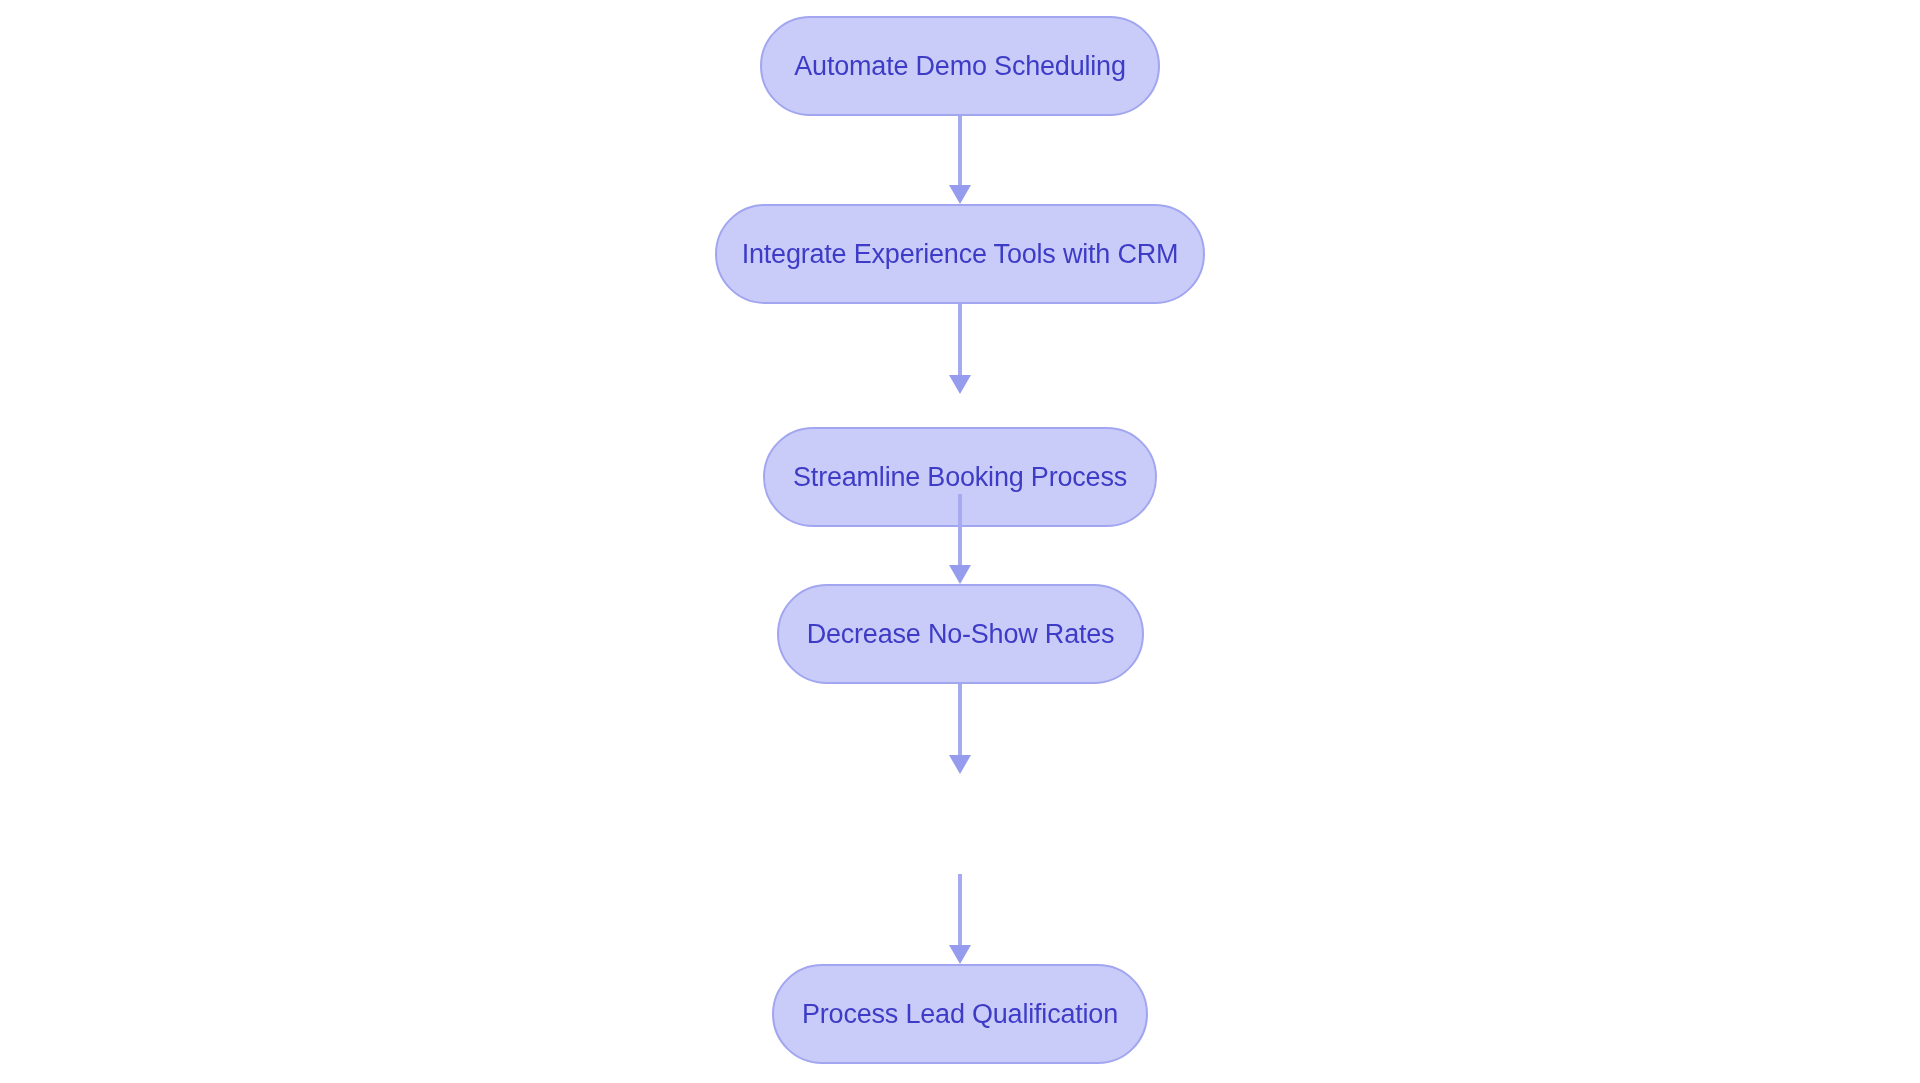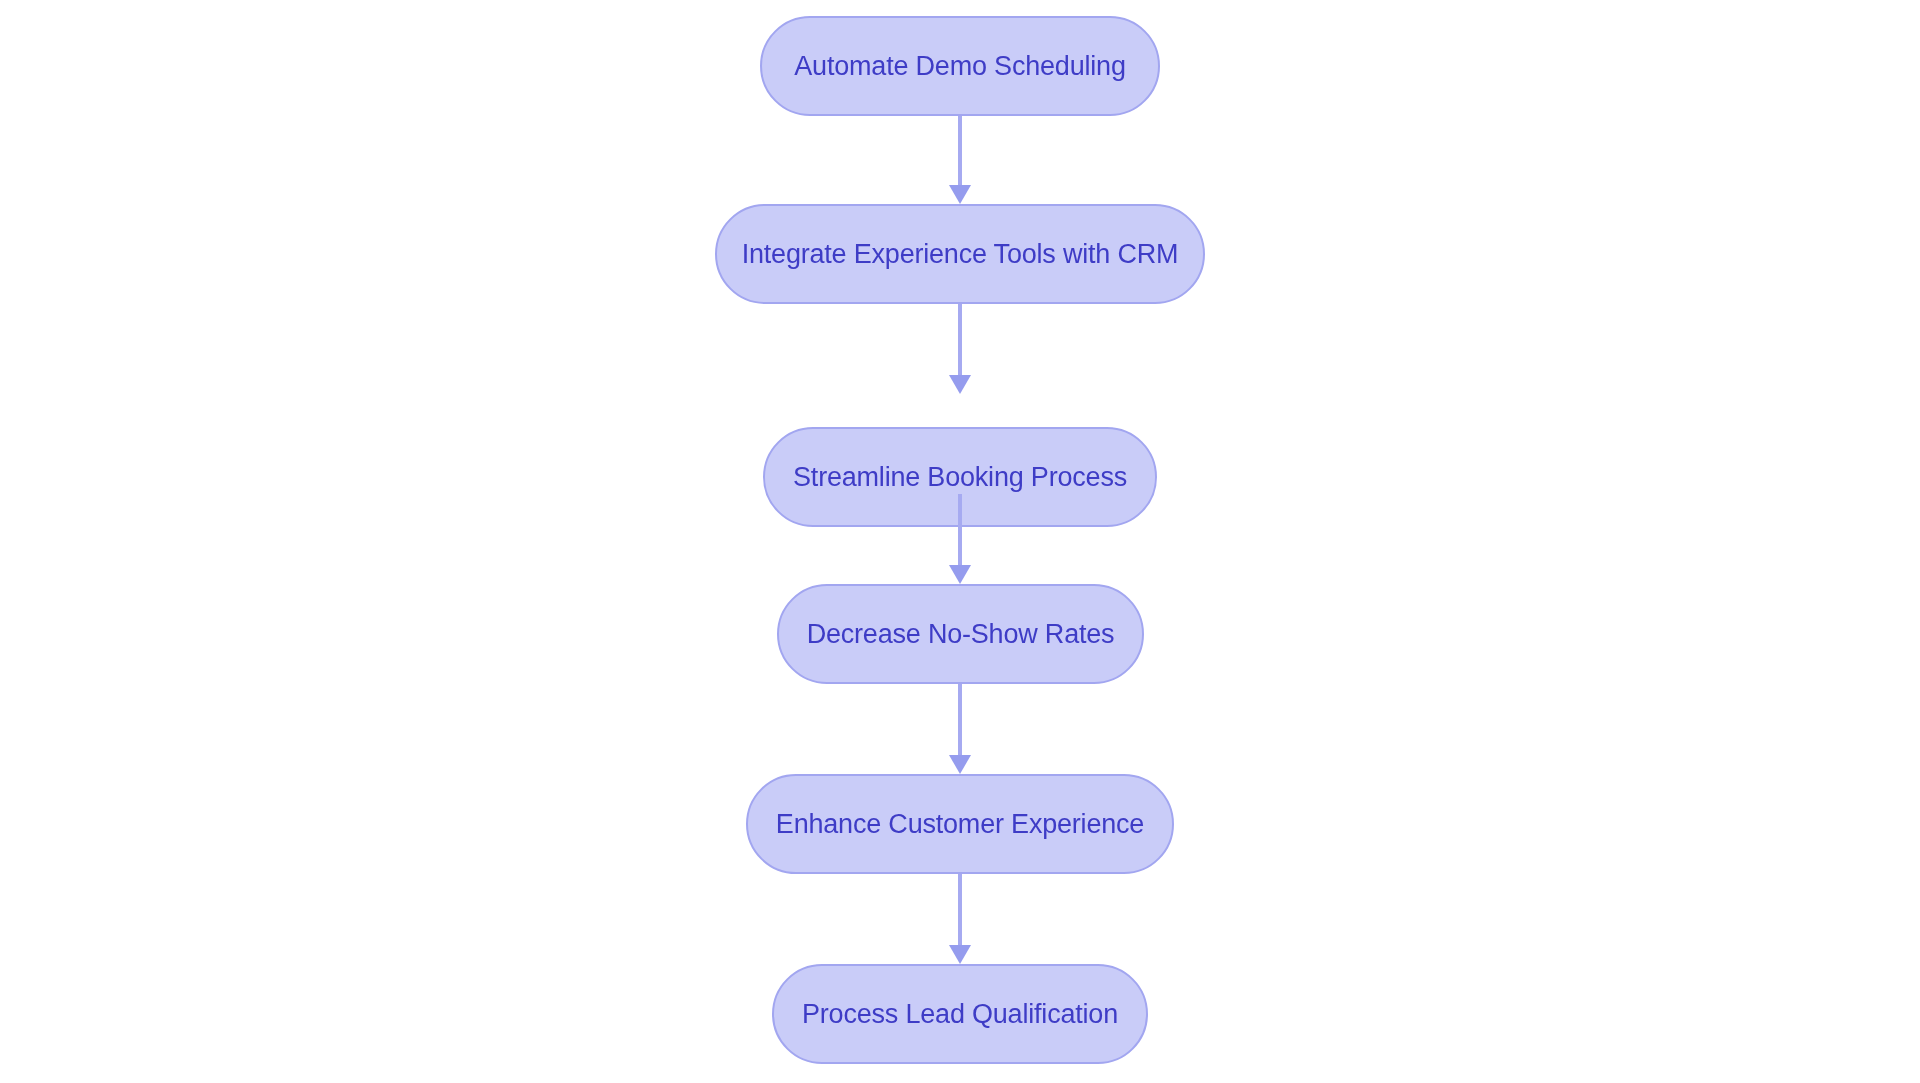--- a/index.html
+++ b/index.html
@@ -103,23 +103,20 @@
 
   <div class="node n4">
     <span>Decrease No-Show Rates</span>
   </div>
 
   <div class="arrow a4">
     <span class="shaft"></span>
     <span class="head"></span>
   </div>
 
-  <div class="node n5">
-    <span>Enhance Customer Experience</span>
-  </div>
 
   <div class="arrow a5">
     <span class="shaft"></span>
     <span class="head"></span>
   </div>
 
   <div class="node n6">
     <span>Process Lead Qualification</span>
   </div>
 

